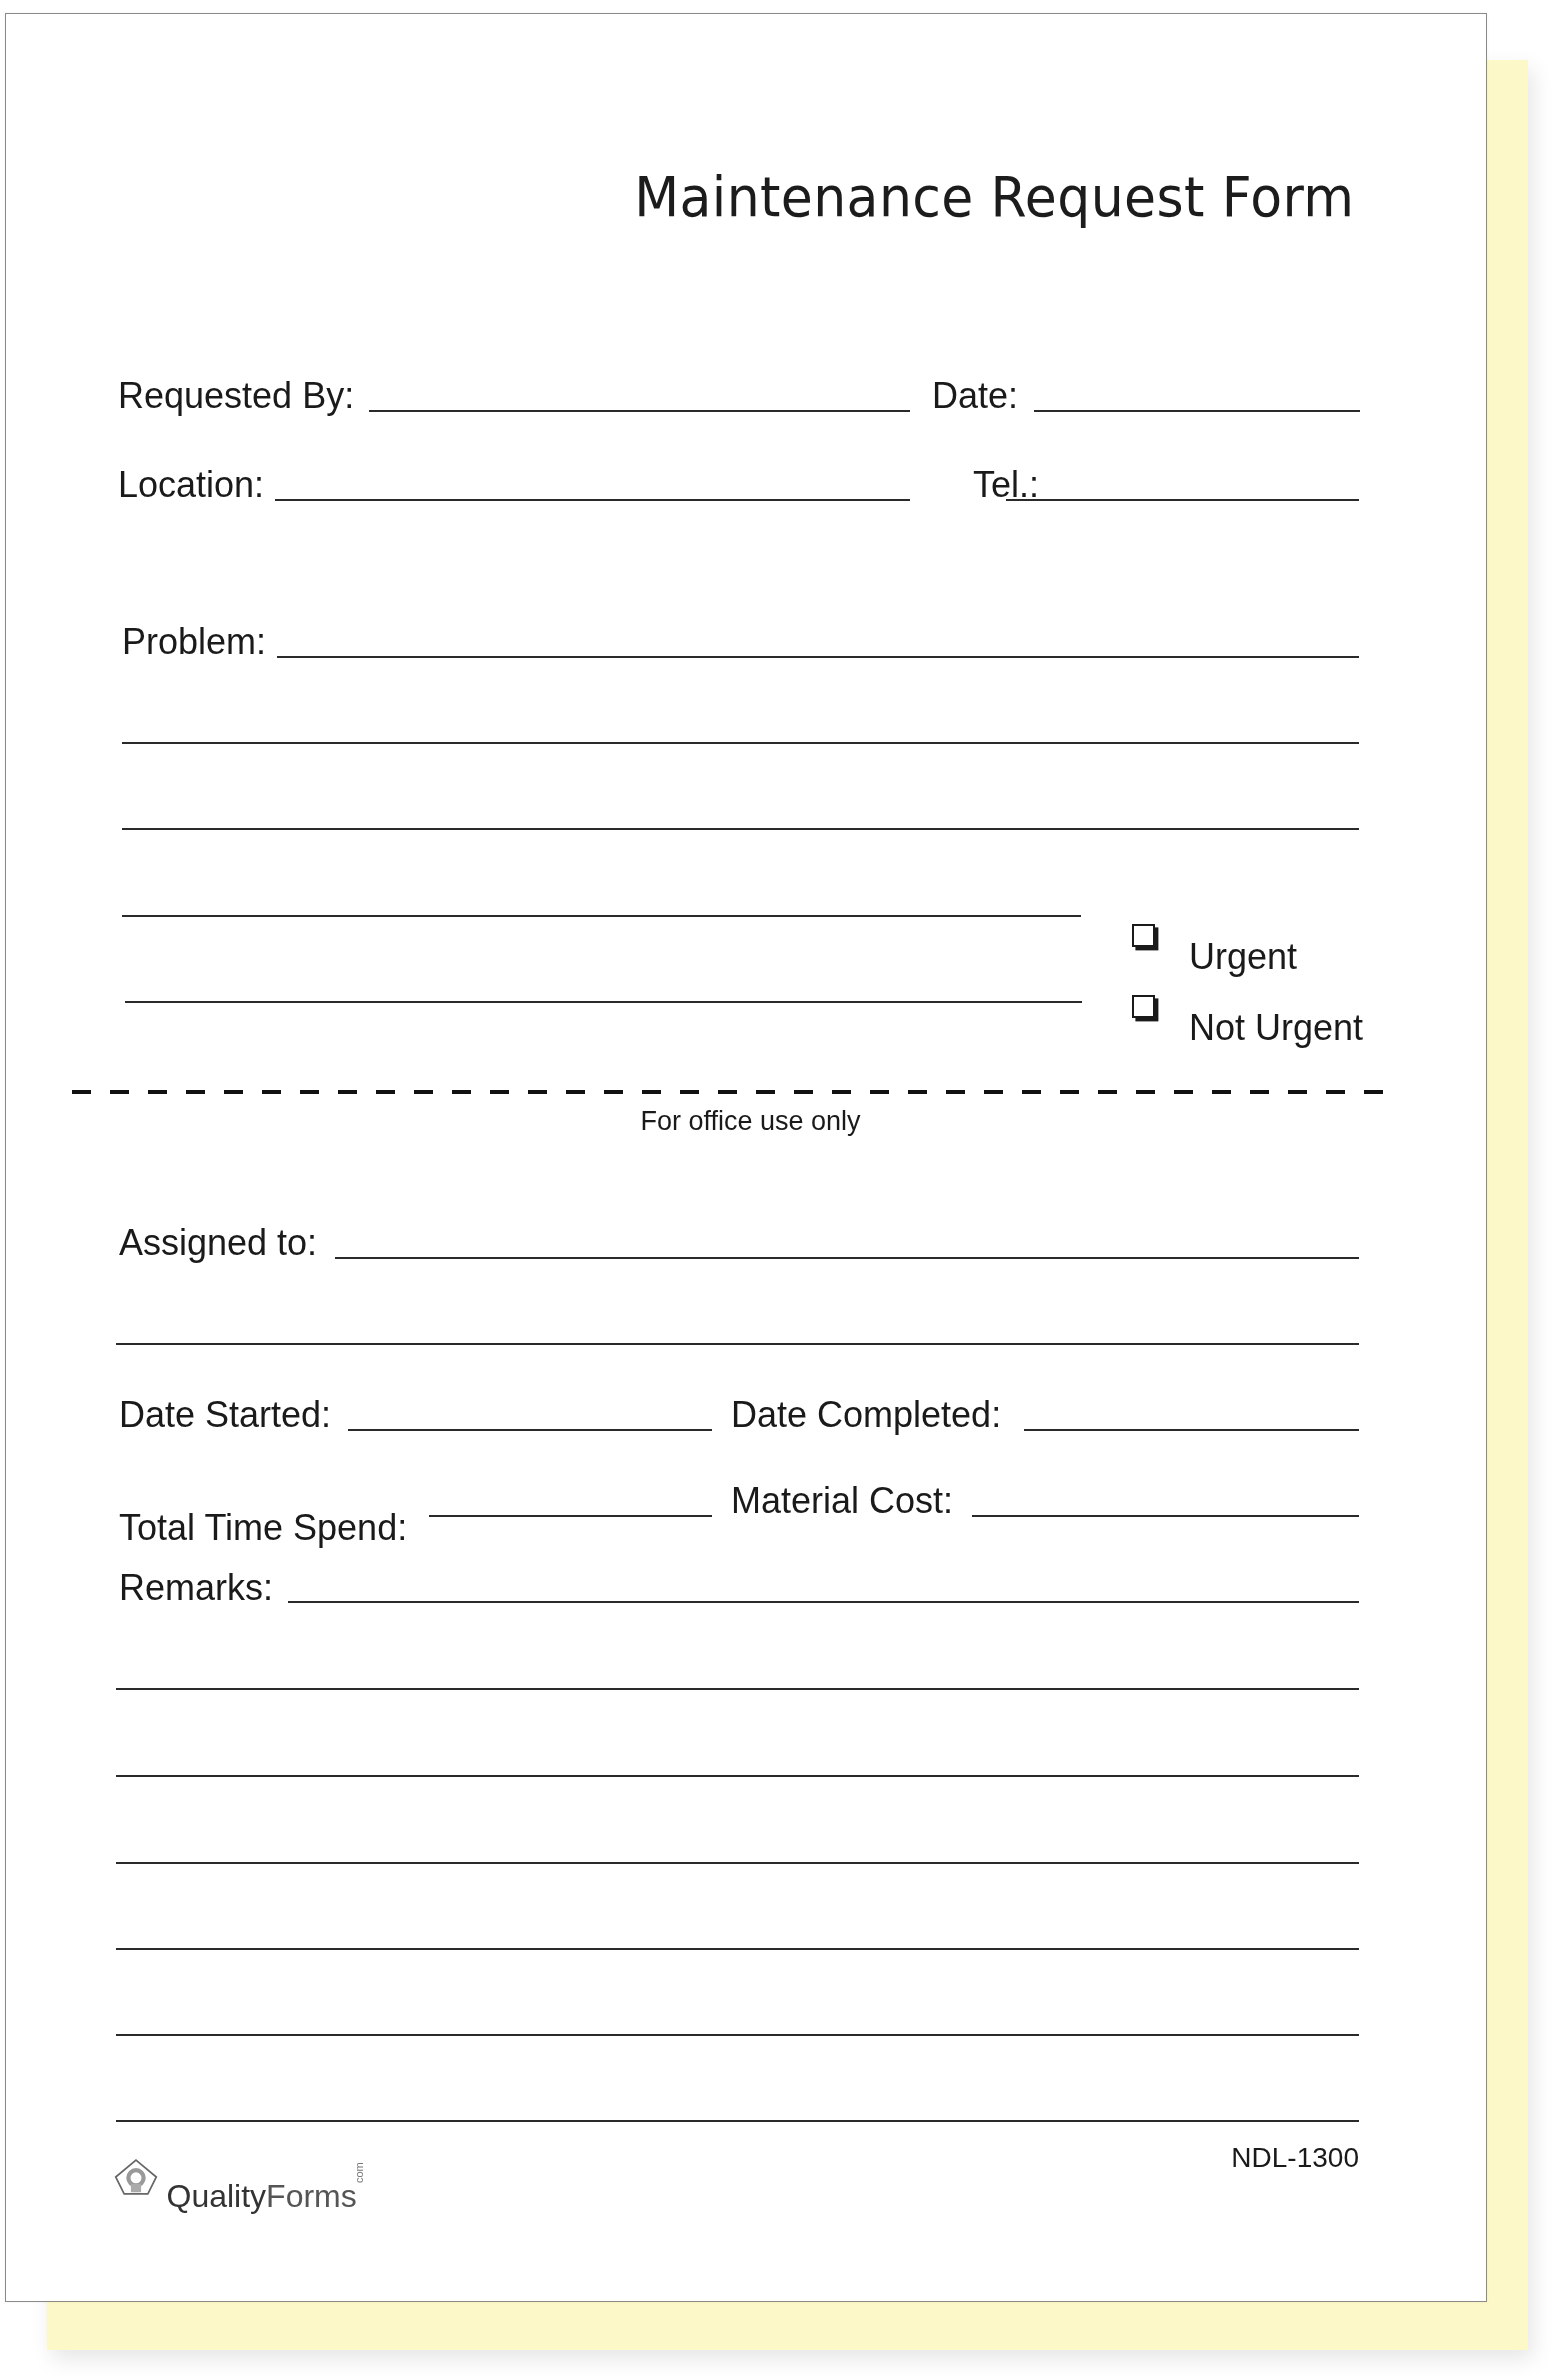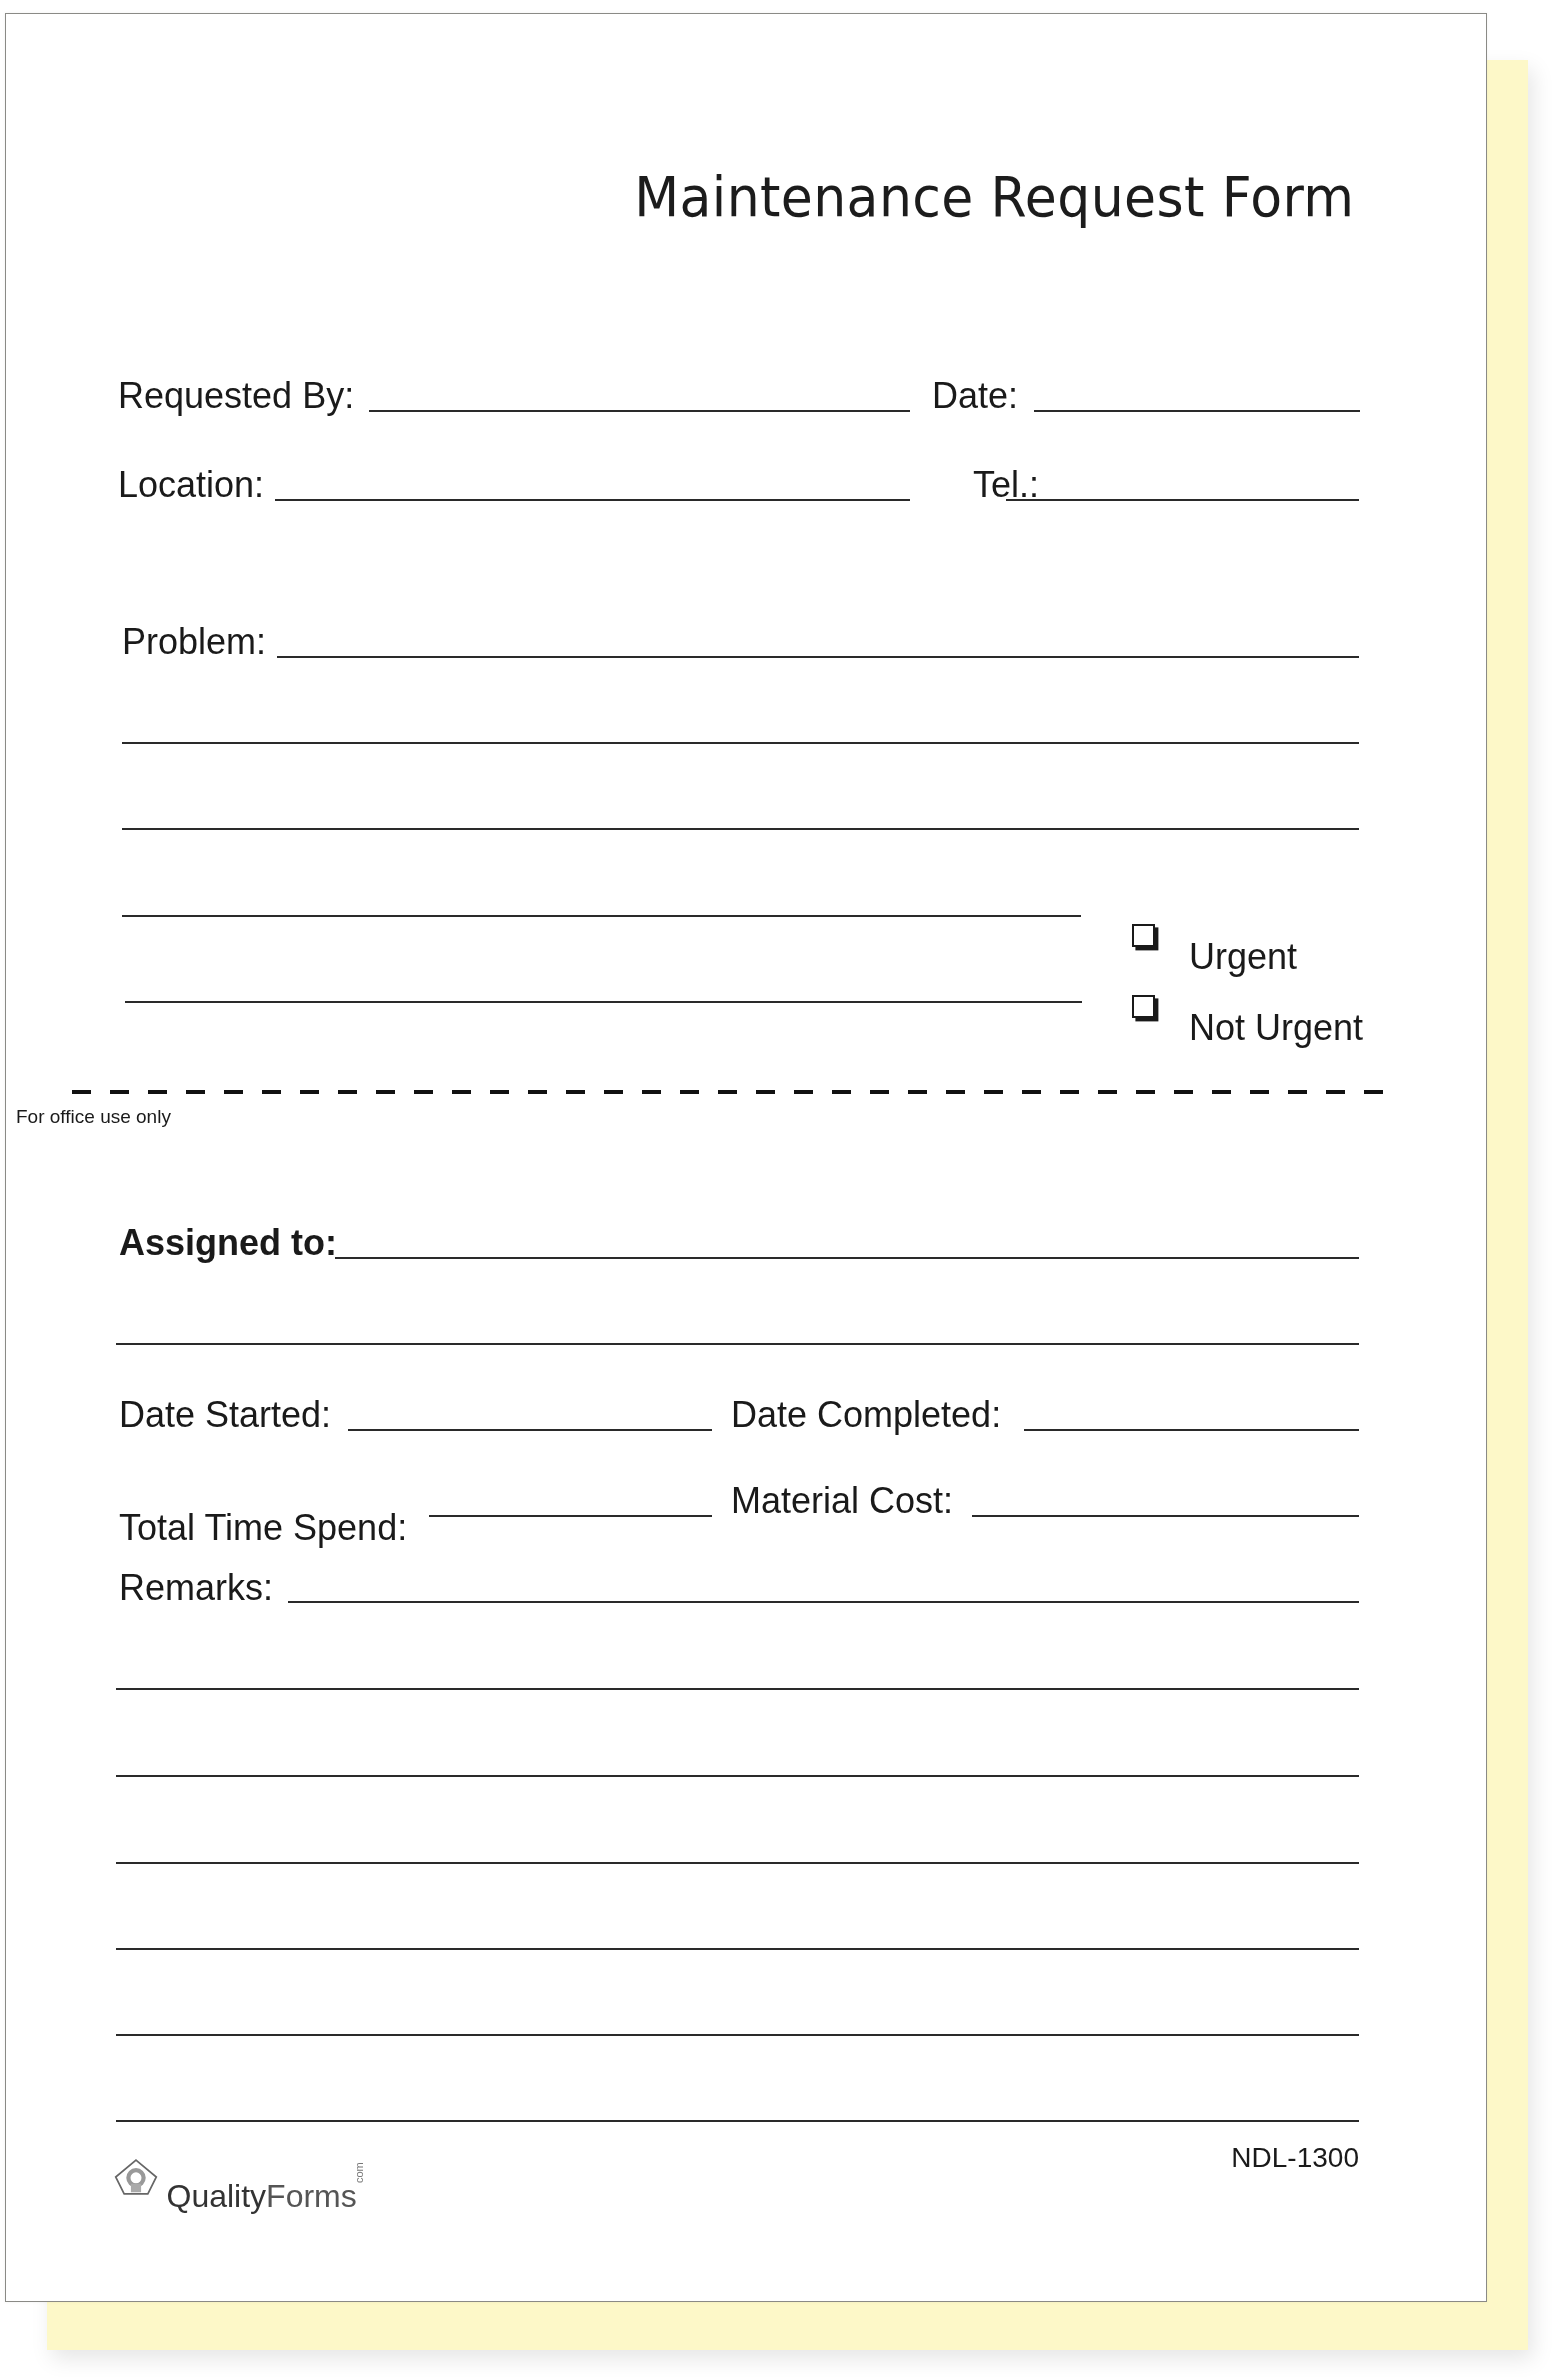--- a/index.html
+++ b/index.html
@@ -5,21 +5,21 @@
   html, body { margin:0; padding:0; }
   body { width:1557px; height:2377px; background:#ffffff; position:relative; overflow:hidden; font-family:"Liberation Sans", sans-serif; color:#1a1a1a; }
   .yellow-sheet { position:absolute; left:47px; top:60px; width:1481px; height:2290px; background:#fdf8c8; box-shadow: 5.1px 8.5px 20.5px rgba(0,0,0,0.10); }
   .white-sheet { position:absolute; left:5.1px; top:12.8px; width:1480px; height:2287px; background:#ffffff; border:1.7px solid #8a8a86; box-shadow: 0 0 3.4px rgba(0,0,0,0.05); }
   .title { position:absolute; right:203px; top:164px; font-family:"DejaVu Sans", sans-serif; font-size:56px; font-weight:normal; color:#1c1c1c; letter-spacing:0.4px; white-space:nowrap; transform:scaleX(0.93); transform-origin:right center; }
   .label { position:absolute; font-size:36px; white-space:nowrap; color:#1a1a1a; }
   .line { position:absolute; height:0; border-top:2.6px solid #2a2a2a; }
   .dash { position:absolute; left:72px; width:1330px; top:1090px; height:4.3px;
           background-image: linear-gradient(to right, #111 0, #111 19px, transparent 19px, transparent 38px);
           background-size:38px 4.3px; }
-  .office { position:absolute; top:1106px; left:16px; width:1485px; text-align:left; font-size:19px; color:#1a1a1a; }
+  .office { position:absolute; top:1106px; left:8px; width:1485px; text-align:center; font-size:27px; color:#1a1a1a; }
   .cb-row { position:absolute; display:flex; align-items:center; }
   .checkbox { width:19px; height:19px; border:2.6px solid #1a1a1a; box-shadow:3.4px 3.4px 0 #1a1a1a; background:#fff; margin-right:34px; }
   .cb-label { font-size:36px; color:#1a1a1a; white-space:nowrap;margin-top:43px; }
   .brand { position:absolute; left:114px; top:2139px; display:flex; align-items:center; }
   .brand-logo { width:44px; height:38px; margin-right:8.5px; }
   .brand-text { font-size:32px; color:#555; white-space:nowrap;margin-top:39px; }
   .brand-text .q { color:#333; }
   .brand-com { font-size:11px; color:#777; transform:rotate(-90deg); display:inline-block; margin-left:-3.4px; width:12px; }
   .code { position:absolute; right:198px; top:2142px; font-size:28px; color:#1a1a1a; }
 </style>
@@ -54,21 +54,21 @@
   <div class="cb-label">Urgent</div>
 </div>
 <div class="cb-row" style="left:1132px; top:964px;">
   <div class="checkbox"></div>
   <div class="cb-label">Not Urgent</div>
 </div>
 
 <div class="dash"></div>
 <div class="office">For office use only</div>
 
-<div class="label" style="left:119px; top:1222px;font-weight:bold;">Assigned to:</div>
+<div class="label" style="left:119px; top:1222px;">Assigned to:</div>
 <div class="line" style="left:335px; width:1024px; top:1257px;"></div>
 <div class="line" style="left:116px; width:1243px; top:1343px;"></div>
 
 <div class="label" style="left:119px; top:1394px;">Date Started:</div>
 <div class="line" style="left:348px; width:364px; top:1429px;"></div>
 <div class="label" style="left:731px; top:1394px;">Date Completed:</div>
 <div class="line" style="left:1024px; width:335px; top:1429px;"></div>
 
 <div class="label" style="left:119px; top:1480px;margin-top:27px;">Total Time Spend:</div>
 <div class="line" style="left:429px; width:283px; top:1515px;"></div>

